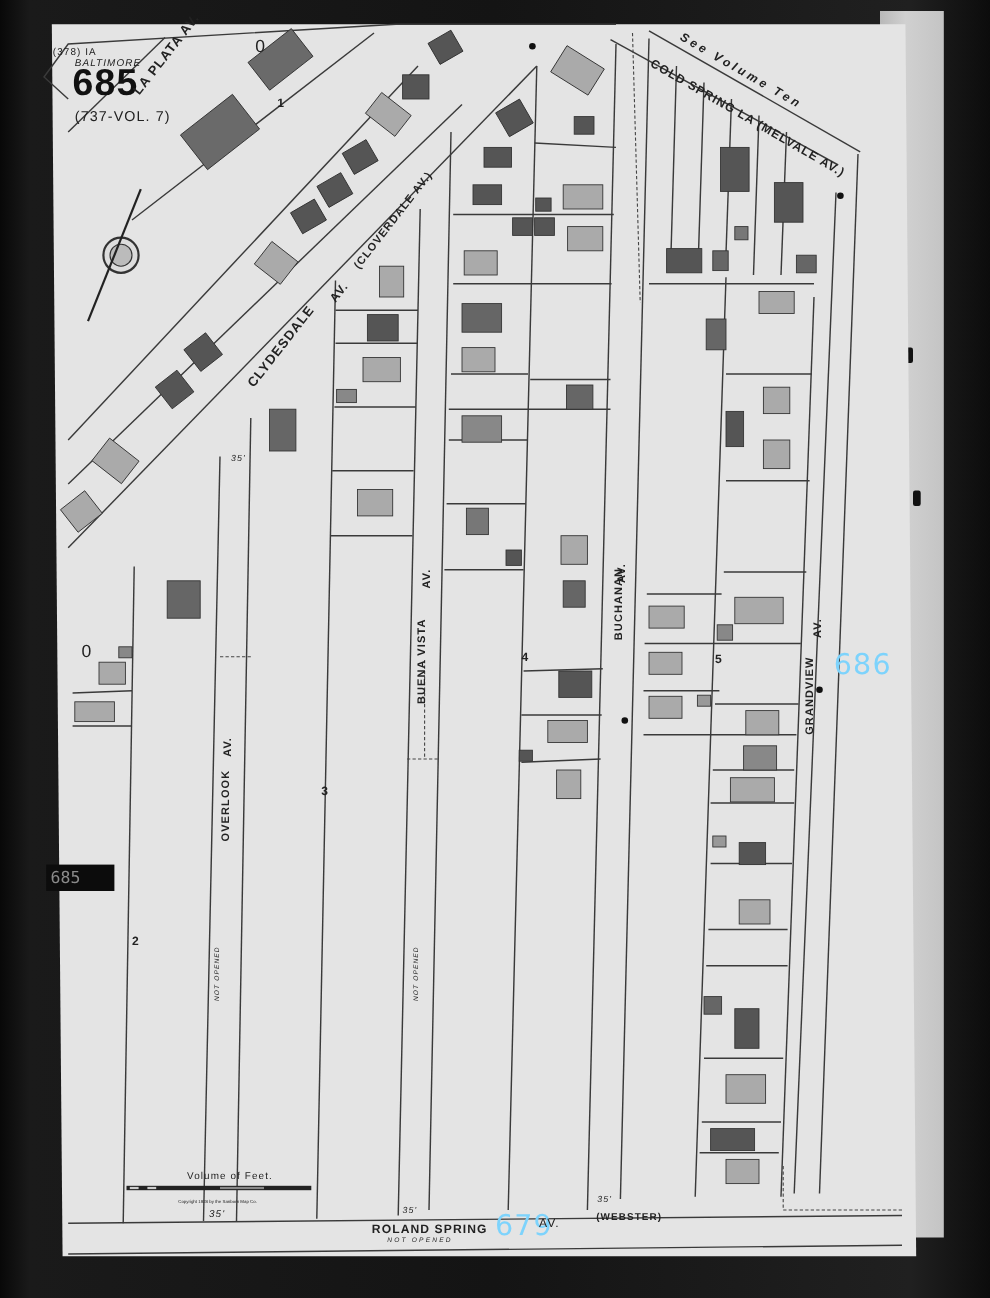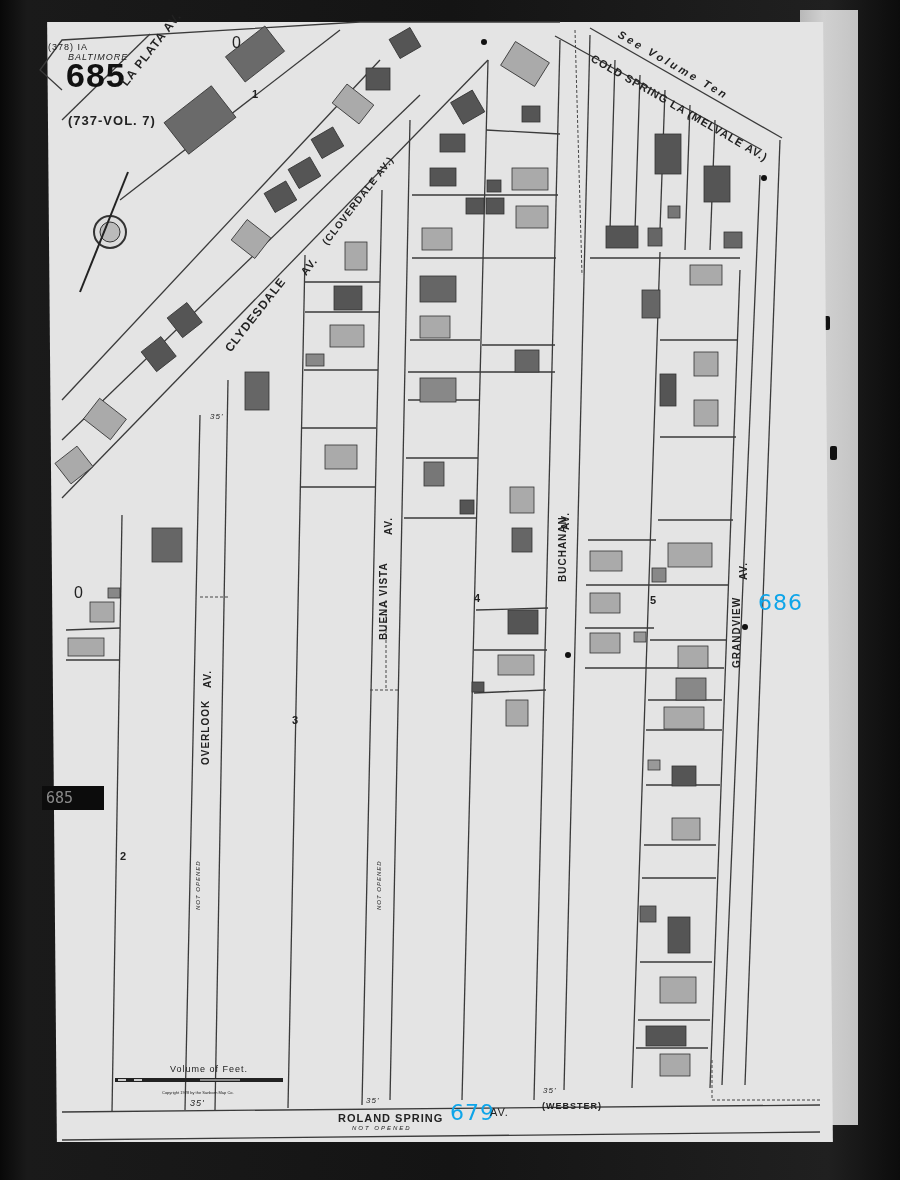--- a/index.html
+++ b/index.html
@@ -6,21 +6,21 @@
   body { width:900px; height:1180px; background:#0e0e0e; position:relative; overflow:hidden; font-family:"Liberation Sans", sans-serif; }
   .frame { position:absolute; left:0; top:0; width:900px; height:1180px; background:linear-gradient(90deg,#080808 0%,#1a1a1a 3%,#141414 50%,#202020 92%,#0c0c0c 100%); }
   .sheet { position:absolute; left:52px; top:22px; width:776px; height:1120px; background:#e4e4e4; transform:skewX(0.5deg); }
   .sheet-edge { position:absolute; left:800px; top:10px; width:58px; height:1115px; background:linear-gradient(90deg,#b8b8b8,#d0d0d0 40%,#c4c4c4); }
   .punch { position:absolute; width:7px; height:14px; background:#111; border-radius:2px; }
   svg.map { position:absolute; left:0; top:0; }
   .lbl { position:absolute; color:#222; font-weight:bold; letter-spacing:1px; white-space:nowrap; }
   .sheetnum { font-size:34px; font-weight:900; color:#111; }
   .tab685 { position:absolute; left:42px; top:786px; width:58px; height:24px; background:#0c0c0c; color:#8a8a8a; font-size:15px; font-family:"DejaVu Sans Mono", monospace; display:flex; align-items:center; padding-left:4px; }
   .small { font-size:9px; font-weight:normal; }
-  .adj { font-size:22px; font-weight:normal; color:#0ea5e9; font-family:"DejaVu Sans", sans-serif; }
+  .adj { font-size:26px; font-weight:normal; color:#7dd3fc; font-family:"DejaVu Sans", sans-serif; }
   .block { font-size:11px; font-weight:bold; color:#222; }
 </style>
 </head>
 <body>
 
 <div class="frame"></div>
 <div class="sheet-edge">
   <div class="punch" style="left:8px;top:47px;"></div>
   <div class="punch" style="left:15px;top:176px;"></div>
   <div class="punch" style="left:23px;top:306px;"></div>
@@ -214,21 +214,21 @@
   </g>
   <circle cx="745" cy="627" r="3" fill="#111"></circle>
   <circle cx="568" cy="655" r="3" fill="#111"></circle>
   <circle cx="764" cy="178" r="3" fill="#111"></circle>
   <circle cx="484" cy="42" r="3" fill="#111"></circle>
 </svg>
 
 <div class="lbl small" style="left:48px;top:42px;">(378) IA</div>
 <div class="lbl small" style="left:68px;top:52px;font-style:italic;">BALTIMORE</div>
 <div class="lbl sheetnum" style="left:66px;top:56px;">685</div>
-<div class="lbl" style="left:68px;top:98px;font-size:13px;font-weight:bold;margin-top:15px;">(737-VOL. 7)</div>
+<div class="lbl" style="left:68px;top:98px;font-size:13px;font-weight:normal;">(737-VOL. 7)</div>
 <div class="lbl" style="left:118px;top:80px;font-size:12px;transform:rotate(-52deg);transform-origin:left top;">LA PLATA AV.</div>
 
 <div class="lbl" style="left:595px;top:52px;font-size:11px;transform:rotate(30deg);transform-origin:left top;">COLD SPRING LA (MELVALE AV.)</div>
 <div class="lbl" style="left:622px;top:28px;font-size:11px;font-style:italic;transform:rotate(30deg);transform-origin:left top;letter-spacing:3px;">See Volume Ten</div>
 
 <div class="lbl" style="left:222px;top:346px;font-size:12px;transform:rotate(-52deg);transform-origin:left top;">CLYDESDALE</div>
 <div class="lbl" style="left:298px;top:270px;font-size:11px;transform:rotate(-52deg);transform-origin:left top;">AV.</div>
 <div class="lbl" style="left:320px;top:240px;font-size:10px;transform:rotate(-52deg);transform-origin:left top;">(CLOVERDALE AV.)</div>
 
 <div class="lbl" style="left:378px;top:640px;font-size:10px;transform:rotate(-90deg);transform-origin:left top;">BUENA VISTA</div>

